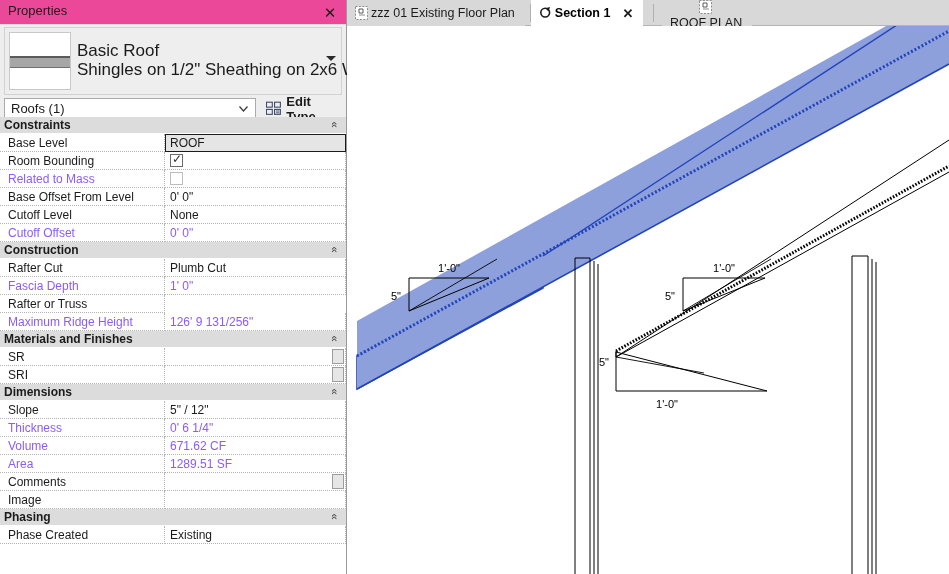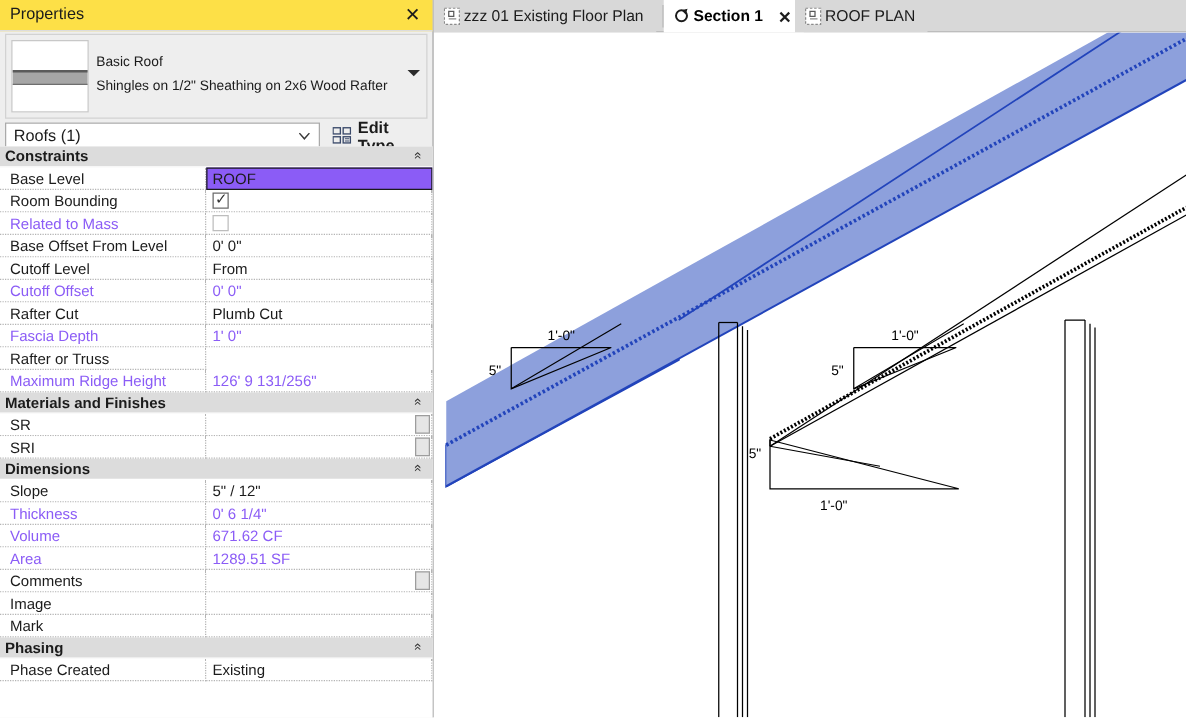--- a/index.html
+++ b/index.html
@@ -16,21 +16,21 @@
   #props-panel {
     position: absolute; left: 0; top: 0;
     width: 347px; height: 574px;
     background: #eeeeee;
     box-sizing: border-box;
     border-right: 1px solid #9a9a9a;
   }
   .panel-titlebar {
     position: relative;
     height: 24px;
-    background: #fde047;
+    background: #ec4899;
     border-bottom: 1px solid #dcdcdc;
   }
   .panel-title {
     position: absolute; left: 8px; top: 3px;
     font-size: 13px; color: #1b1b1b;
   }
   .panel-close {
     position: absolute; right: 6px; top: 2px;
     width: 20px; height: 20px;
     display: flex; align-items: center; justify-content: center;
@@ -60,21 +60,21 @@
     position: absolute; left: 0px; top: 23px;
     width: 62px; height: 12px;
     background: #a6a6a6;
     border-top: 2px solid #5b5b5b;
     border-bottom: 1px solid #6e6e6e;
     box-sizing: border-box;
   }
   .type-text {
     position: absolute; left: 72px; top: 13px;
     right: 22px;
-    font-size: 11px; color: #1b1b1b; line-height: 19px;
+    font-size: 17px; color: #1b1b1b; line-height: 19px;
   }
   .type-text .l2 { white-space: nowrap; }
   .type-arrow {
     position: absolute; right: 5px; top: 28px;
     width: 0; height: 0;
     border-left: 5px solid transparent;
     border-right: 5px solid transparent;
     border-top: 5px solid #2b2b2b;
     cursor: pointer;
   }
@@ -161,21 +161,21 @@
     line-height: 18px;
     border-bottom: 1px dotted #b4b4b4;
     border-right: 1px dotted #b4b4b4;
     overflow: hidden; white-space: nowrap;
   }
   .prop-row.ro .pname, .prop-row.ro .pval { color: #8b5cf6; }
 
   
   .prop-row .pval.focused {
     border: 1px solid #1b1b1b;
-    background: #8b5cf6;
+    background: #e5e5e5;
     padding-left: 4px;
     line-height: 16px;
   }
   
   .cbox {
     position: absolute; left: 5px; top: 2px;
     width: 13px; height: 13px;
     background: #ffffff;
     border: 1px solid #6b6b6b;
     box-sizing: border-box;
@@ -306,25 +306,29 @@
           <div class="pval">
             <div class="cbox dis"></div>
           </div>
         </div>
         <div class="prop-row">
           <div class="pname">Base Offset From Level</div>
           <div class="pval"><span>0'  0"</span></div>
         </div>
         <div class="prop-row">
           <div class="pname">Cutoff Level</div>
-          <div class="pval"><span>From</span></div>
+          <div class="pval"><span>None</span></div>
         </div>
         <div class="prop-row ro">
           <div class="pname">Cutoff Offset</div>
           <div class="pval"><span>0'  0"</span></div>
+        </div>
+        <div class="grp-row">
+          <div class="glabel">Construction</div>
+          <div class="gcaret" style="transform: rotate(90deg);">«</div>
         </div>
         <div class="prop-row">
           <div class="pname">Rafter Cut</div>
           <div class="pval"><span>Plumb Cut</span></div>
         </div>
         <div class="prop-row ro">
           <div class="pname">Fascia Depth</div>
           <div class="pval"><span>1'  0"</span></div>
         </div>
         <div class="prop-row">
@@ -365,24 +369,20 @@
         <div class="prop-row ro">
           <div class="pname">Area</div>
           <div class="pval"><span>1289.51 SF</span></div>
         </div>
         <div class="prop-row">
           <div class="pname">Comments</div>
           <div class="pval"><span></span><div class="cellbtn"></div></div>
         </div>
         <div class="prop-row">
           <div class="pname">Image</div>
-          <div class="pval"><span></span></div>
-        </div>
-        <div class="prop-row">
-          <div class="pname">Mark</div>
           <div class="pval"><span></span></div>
         </div>
         <div class="grp-row">
           <div class="glabel">Phasing</div>
           <div class="gcaret" style="transform: rotate(90deg);">«</div>
         </div>
         <div class="prop-row">
           <div class="pname">Phase Created</div>
           <div class="pval"><span>Existing</span></div>
         </div>
@@ -405,21 +405,21 @@
         <span style="display: flex;">
           <svg width="14" height="14" viewBox="0 0 14 14">
             <circle cx="6.2" cy="6.6" r="4.4" fill="#ffffff" stroke="#1b1b1b" stroke-width="1.6"></circle>
             <path d="M6.2 2.2 L11 1 L9.6 5.6 Z" fill="#1b1b1b"></path>
           </svg>
         </span>
         <span>Section 1</span>
         <span class="tabclose">✕</span>
       </div>
       <div class="tab-sep" style="left: 306.297px;"></div>
-      <div class="vtab" style="left: 289px;">
+      <div class="vtab" style="left: 315px; flex-direction: column;">
         <span style="display: flex;">
           <svg width="14" height="14" viewBox="0 0 14 14">
             <rect x="0.5" y="0.5" width="12" height="13" fill="#ffffff" stroke="#8b8b8b" stroke-width="1" stroke-dasharray="2 1.4"></rect>
             <path d="M4 3 h4 v4 h-4 z" fill="#ffffff" stroke="#5b5b5b" stroke-width="1"></path>
             <path d="M4 9 h6" stroke="#8b8b8b" stroke-width="1"></path>
           </svg>
         </span>
         <span>ROOF PLAN</span>
       </div>
     </div>

